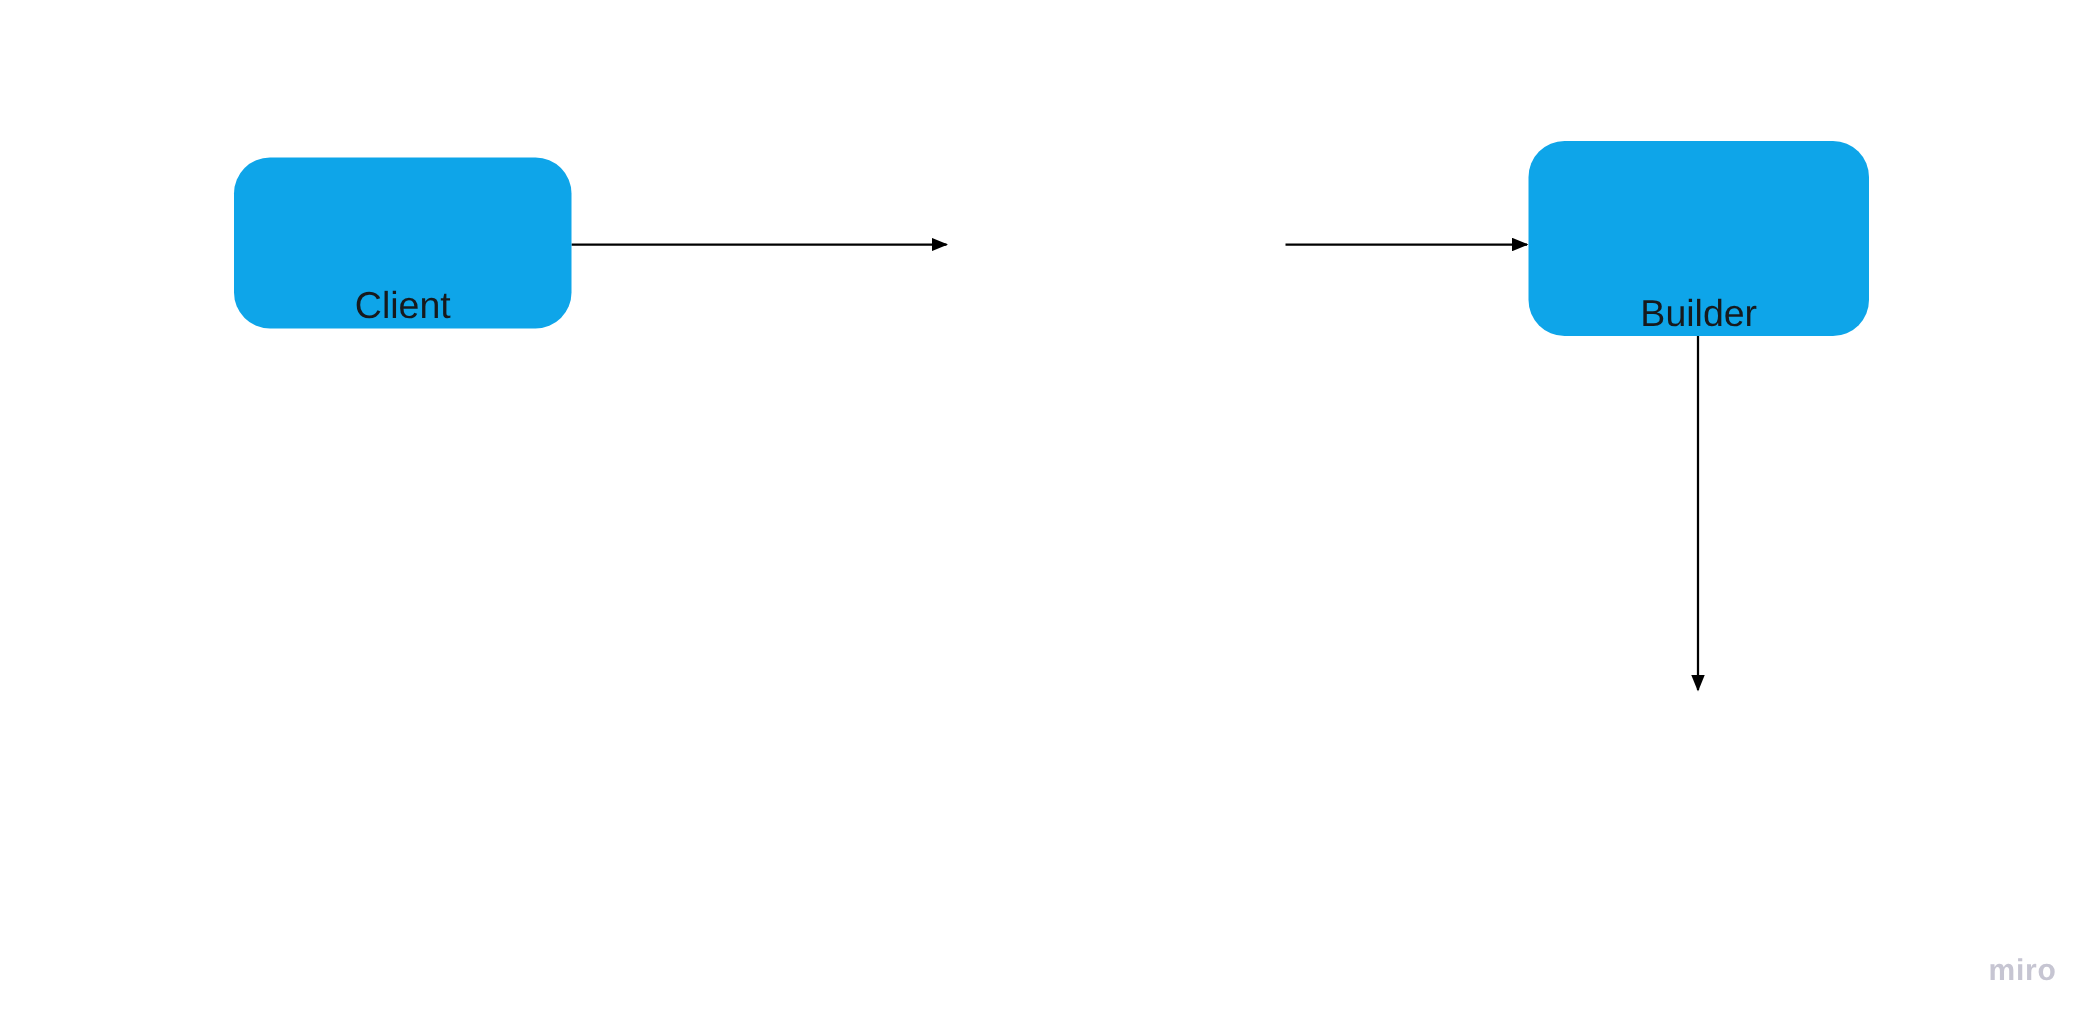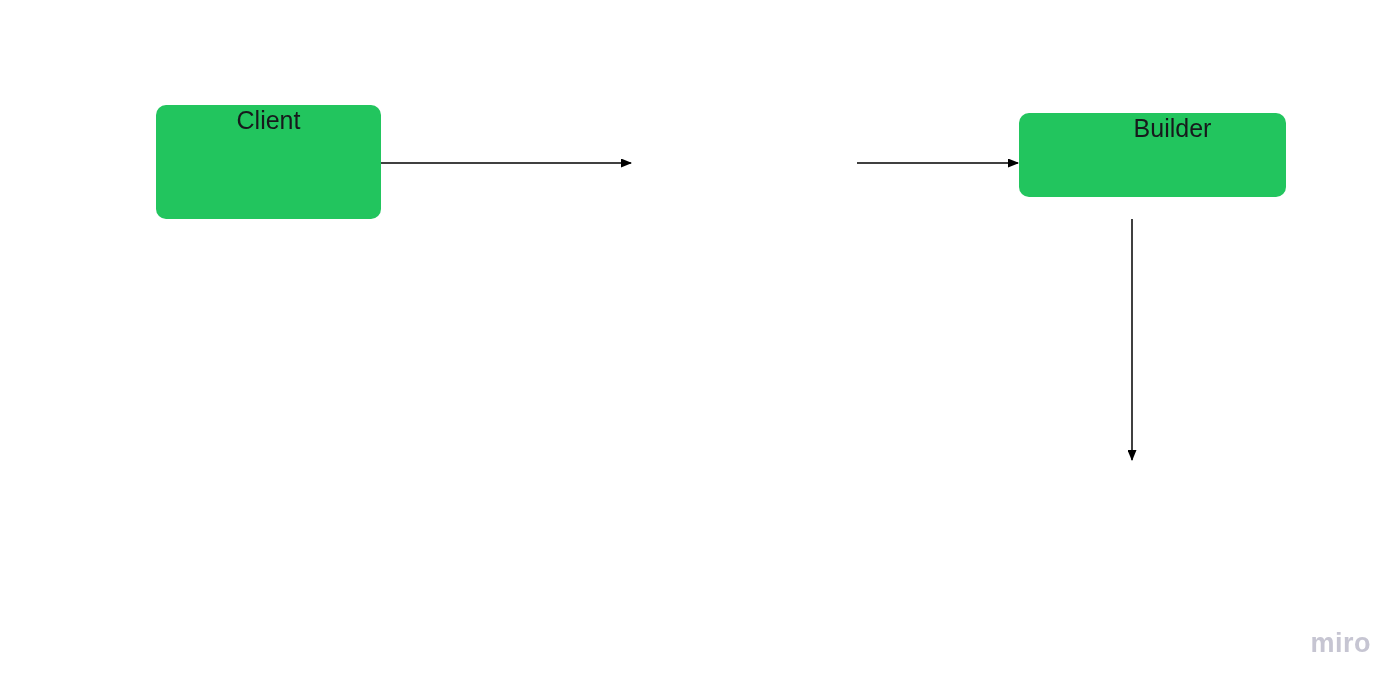--- a/index.html
+++ b/index.html
@@ -27,43 +27,43 @@
     width: 1400px;
     height: 681px;
     pointer-events: none;
   }
   .edges-layer line {
     pointer-events: stroke;
     cursor: pointer;
   }
   .node {
     position: absolute;
-    background: #22c55e;
-    border-radius: 10px;
+    background: #0ea5e9;
+    border-radius: 24px;
     display: flex;
-    align-items: flex-start;
+    align-items: flex-end;
     justify-content: center;
     cursor: pointer;
   }
   .node span {
     font-size: 25px;
     line-height: 1.2;
     color: #17191c;
     text-align: center;
     user-select: none;
   }
   .node-client   { left: 156px;  top: 105px; width: 225px; height: 114px; }
   .node-director { left: 632px;  top: 105px; width: 225px; height: 114px; }
-  .node-builder  { left: 1019px; top: 113px; width: 227px; height: 84px; padding-left: 40px; }
+  .node-builder  { left: 1019px; top: 94px; width: 227px; height: 130px; }
   .node-product  { left: 1019px; top: 461px; width: 227px; height: 114px; }
   .watermark {
     position: absolute;
     right: 29px;
     bottom: 22px;
-    font-size: 27px;
+    font-size: 20px;
     font-weight: 600;
     letter-spacing: 0.5px;
     color: #c6c5d2;
     user-select: none;
     margin-left: 48px;
   }
 </style>
 </head>
 <body>
 

